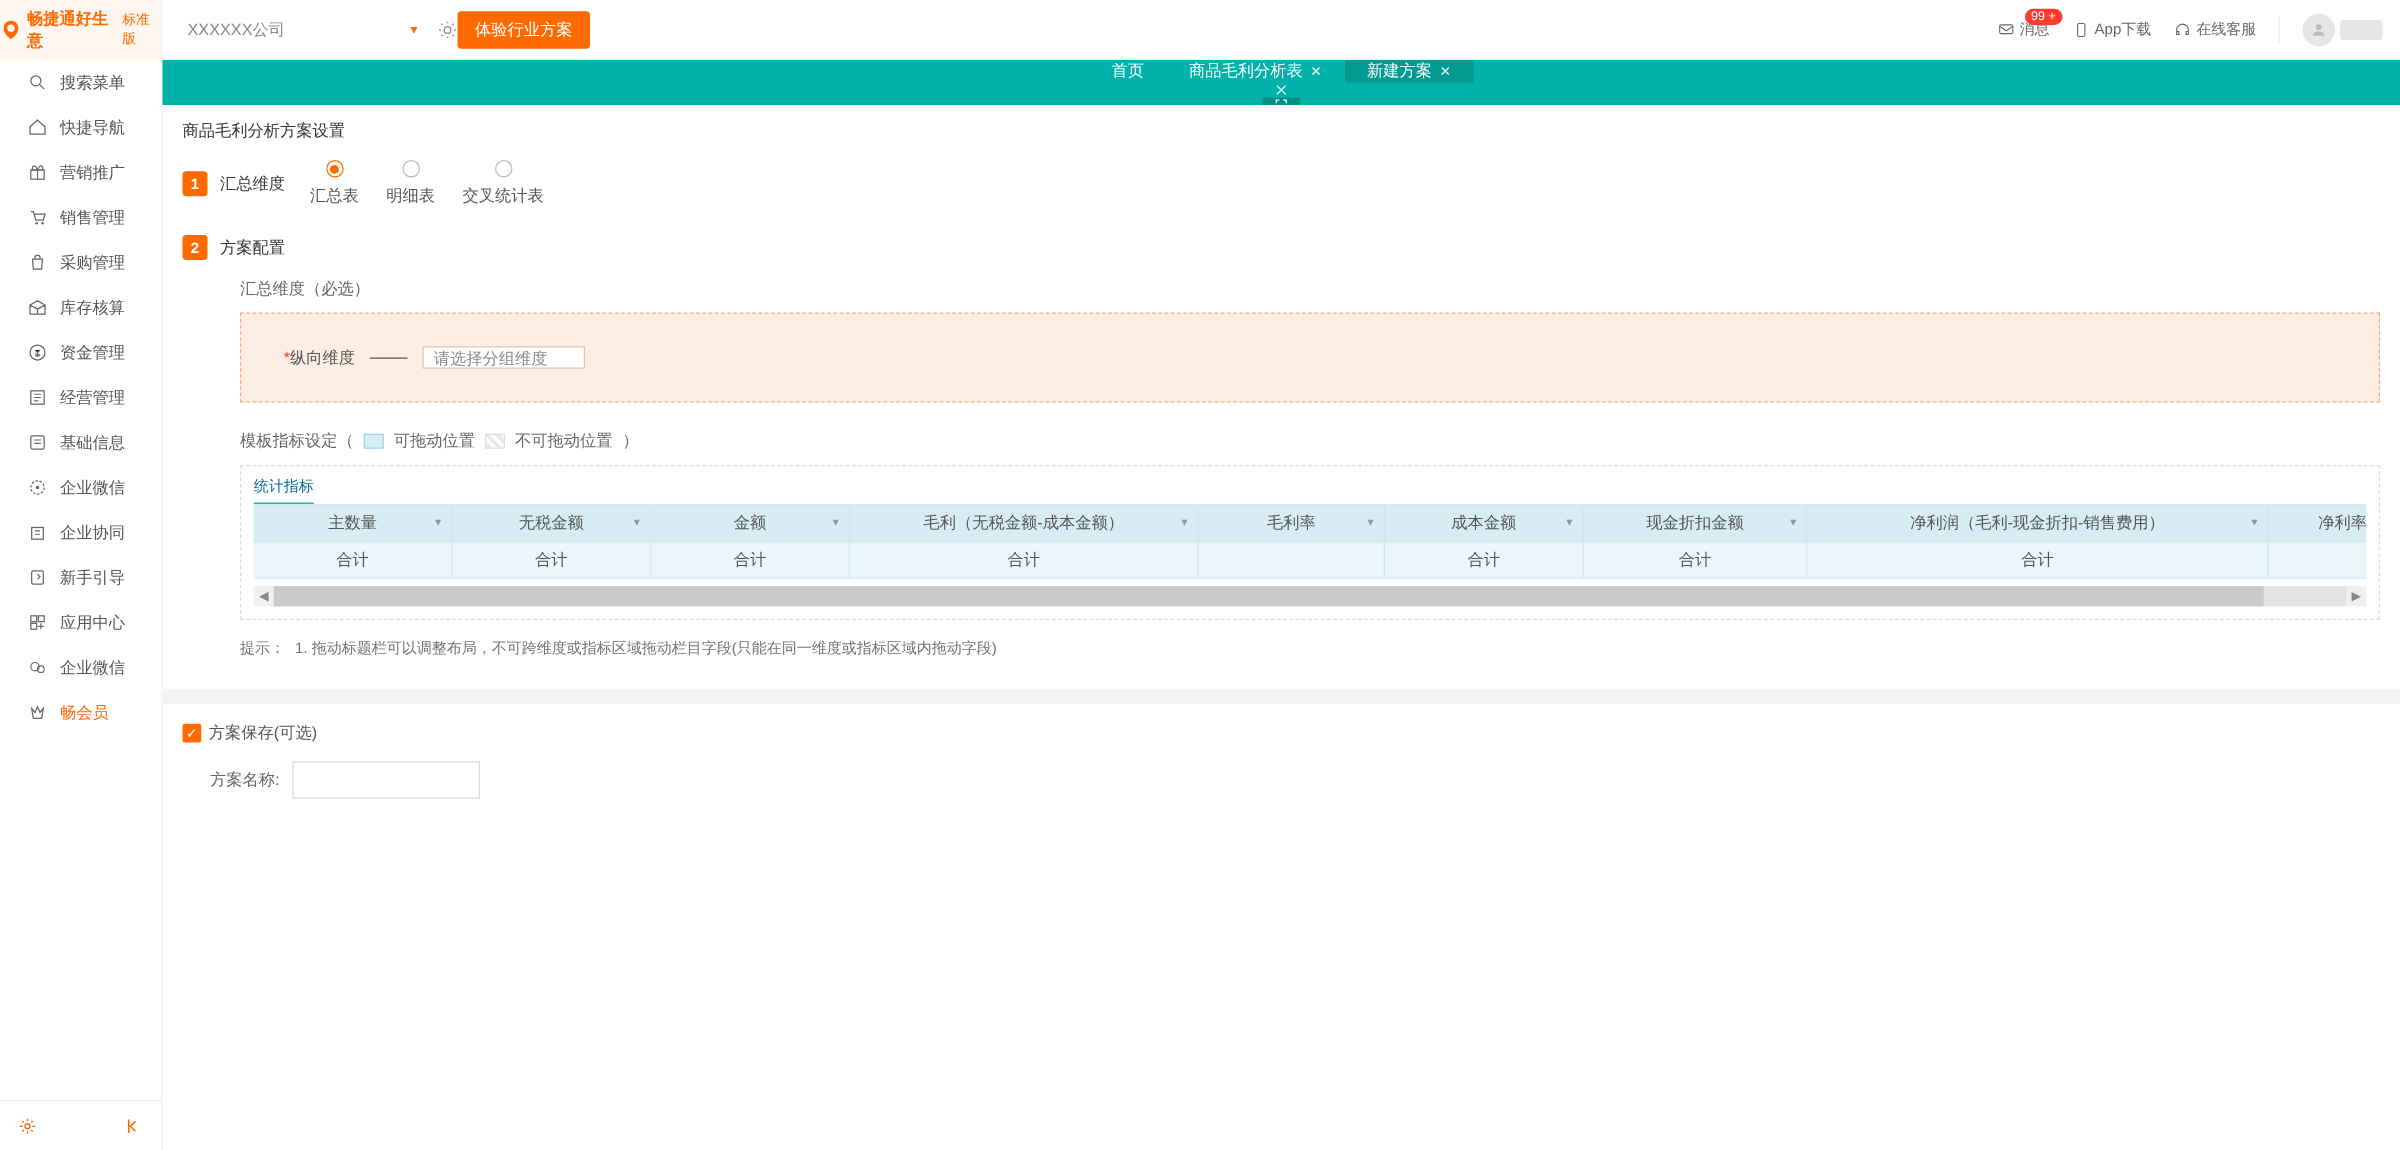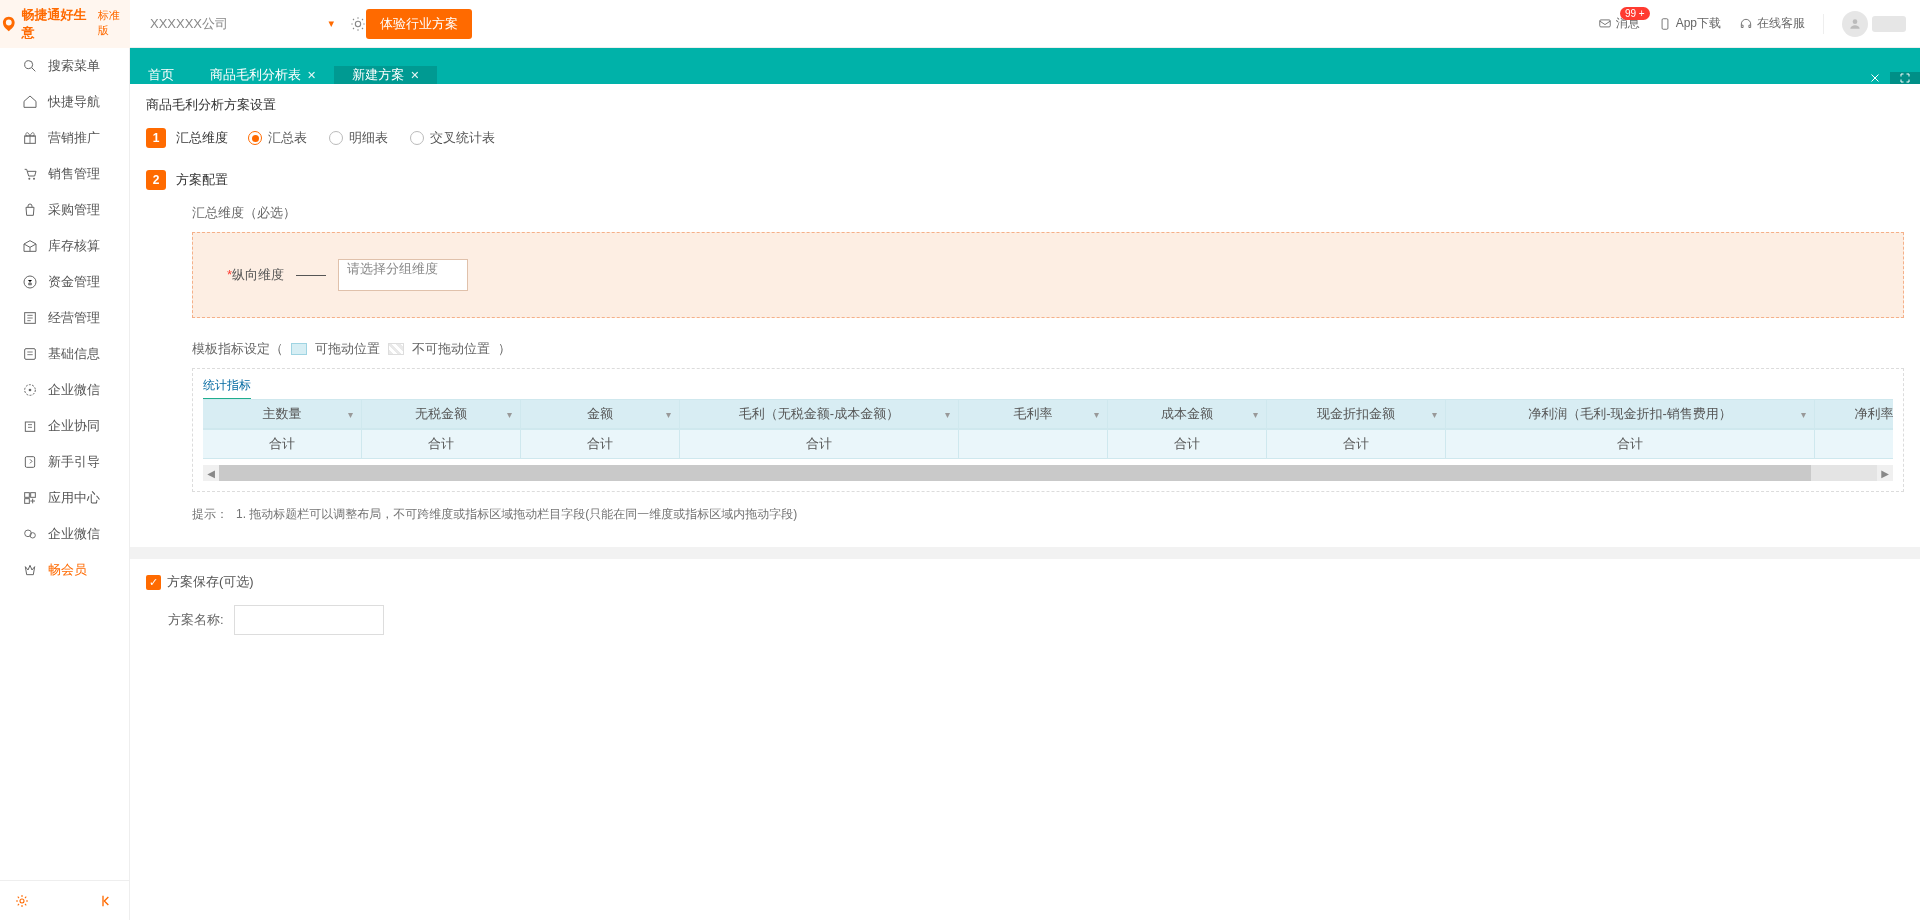--- a/index.html
+++ b/index.html
@@ -31,49 +31,49 @@
 .side-item { height: 36px; display: flex; align-items: center; gap: 10px; padding-left: 22px; color: #555; cursor: pointer; font-size: 13px; }
 .side-icon { width: 16px; height: 16px; display: inline-block; color: #666; }
 .side-item.orange { color: #ff6a00; }
 .sidebar-spacer { flex: 1; }
 .sidebar-bottom { height: 40px; border-top: 1px solid #eee; display: flex; align-items: center; justify-content: space-between; padding: 0 14px; }
 .cog-orange { color: #ff6a00; cursor: pointer; }
 .collapse-ic { color: #ff6a00; cursor: pointer; }
 
 
 .main { flex: 1; display: flex; flex-direction: column; background: #f2f2f2; min-width: 0; }
-.tabs { height: 36px; background: #00b2a9; display: flex; align-items: flex-end; color: #fff; }
+.tabs { height: 36px; background: #00b2a9; display: flex; align-items: center; color: #fff; flex-direction: column; }
 .tab { padding: 0 18px; display: flex; align-items: center; gap: 6px; cursor: pointer; font-size: 13px; }
 .tab.active { background: #009a92; }
 .tab-close { font-size: 11px; opacity: .9; cursor: pointer; }
 .tabs-spacer { flex: 1; }
 .tab-act { width: 30px; display: flex; align-items: center; justify-content: center; cursor: pointer; }
 .tab-act.dark { background: #008f87; }
 
 .page { flex: 1; background: #fff; overflow: auto; position: relative; }
 .page-inner { padding: 12px 16px 0 16px; }
 .page-title { font-size: 13px; color: #333; }
 .section { margin-top: 14px; background: #fff; }
 .sec-head { display: flex; align-items: center; gap: 10px; }
 .step-badge { width: 20px; height: 20px; border-radius: 3px; background: #ff6a00; color: #fff; display: flex; align-items: center; justify-content: center; font-size: 12px; font-weight: 600; }
 .sec-title { font-size: 13px; }
 .template-opts { display: flex; align-items: center; gap: 22px; margin-left: 10px; }
-.radio { display: flex; align-items: center; gap: 6px; cursor: pointer; color: #555; }
+.radio { display: flex; align-items: center; gap: 6px; cursor: pointer; color: #555; flex-direction: column; }
 .radio-dot { width: 14px; height: 14px; border: 1px solid #bbb; border-radius: 50%; display: inline-flex; align-items: center; justify-content: center; }
 .radio.checked .radio-dot { border-color: #ff6a00; }
 .radio.checked .radio-dot::after { content: ""; width: 7px; height: 7px; background: #ff6a00; border-radius: 50%; }
 
 .dim-block { margin: 14px 0 0 46px; }
 .dim-label-row { color: #666; }
 .dashed-box { margin-top: 10px; border: 1px dashed #f5b089; background: #fdeee3; padding: 26px 34px; position: relative; }
 .dim-row { display: flex; align-items: center; gap: 12px; }
 .req-star { color: #ff3b30; }
 .dim-name { color: #555; }
 .dash { width: 30px; height: 0; border-top: 1px solid #555; }
-.dim-input { width: 130px; height: 32px; border: 1px solid #e0c1ab; background: #fff; padding: 0 8px; color: #888; cursor: pointer; }
+.dim-input { width: 130px; height: 18px; border: 1px solid #e0c1ab; background: #fff; padding: 0 8px; color: #888; cursor: pointer; }
 
 .metric-legend { margin: 22px 0 0 46px; display: flex; align-items: center; gap: 8px; color: #666; }
 .lg-box { width: 16px; height: 12px; display: inline-block; }
 .lg-drag { background: #d6eef4; border: 1px solid #9fd4e2; }
 .lg-fixed { background: repeating-linear-gradient(45deg,#e9e9e9,#e9e9e9 3px,#fff 3px,#fff 6px); border: 1px solid #ddd; }
 
 .metric-table-wrap { margin: 10px 0 0 46px; border: 1px dashed #dcdcdc; background: #fff; padding: 8px 10px 10px 10px; }
 .stat-label { color: #0369a1; font-size: 12px; border-bottom: 2px solid #1fae8e; width: fit-content; padding-bottom: 4px; margin-bottom: -1px; }
 .metric-scroll { overflow: hidden; }
 .metric-scroll-inner { width: 1900px; }

